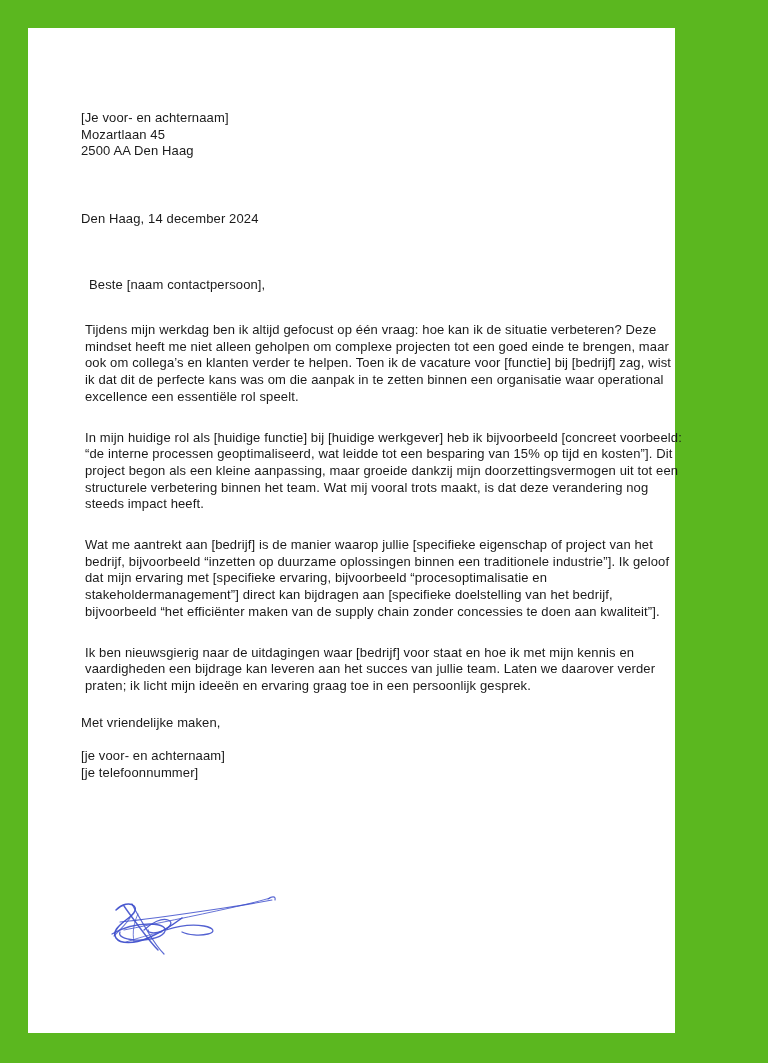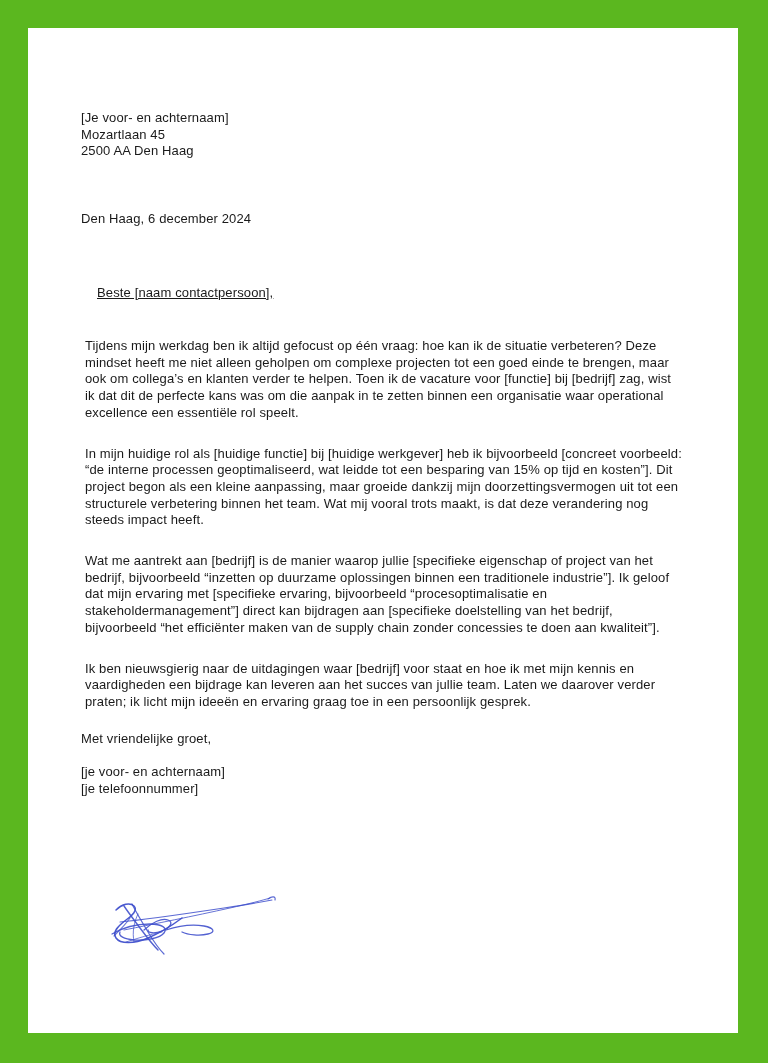--- a/index.html
+++ b/index.html
@@ -18,21 +18,21 @@
     left: 0;
     top: 0;
     width: 768px;
     height: 1063px;
     background: #5bb71f;
   }
   .page {
     position: absolute;
     left: 28px;
     top: 28px;
-    width: 710px;
+    width: 647px;
     height: 1005px;
     background: #ffffff;
   }
   .letter-body {
     position: absolute;
     left: 53px;
     top: 82px;
     width: 606px;
     font-size: 13px;
     line-height: 16.6px;
@@ -40,21 +40,21 @@
     letter-spacing: 0.01em;
   }
   .block {
     white-space: pre-wrap;
   }
   .addr-sender { margin: 0 0 16.6px 0; }
   .addr-recipient { margin: 0 0 16.6px 0; }
   .spacer-lg { height: 35px; }
   .date-line { margin: 0; }
   .spacer-salutation { height: 41px; }
-  .salutation { margin: 16px; text-decoration: underline; }
+  .salutation { margin: 8px; }
   .spacer-para { height: 16.6px; }
   .para {
     margin: 4px;
     text-align: left;
   }
   .closing { margin: 0; }
   .sign-off { margin: 0; }
   .signature-wrap {
     position: absolute;
     left: 76px;
@@ -76,40 +76,40 @@
 
     <div class="letter-body">
 
       <div class="block addr-sender">[Je voor- en achternaam]
 Mozartlaan 45
 2500 AA Den Haag</div>
 
 
       <div class="spacer-lg"></div>
 
-      <div class="block date-line">Den Haag, 6 december 2024</div>
+      <div class="block date-line">Den Haag, 14 december 2024</div>
 
       <div class="spacer-salutation"></div>
 
       <div class="block salutation">Beste [naam contactpersoon],</div>
 
       <div class="spacer-para"></div>
       <div class="block para">Tijdens mijn werkdag ben ik altijd gefocust op één vraag: hoe kan ik de situatie verbeteren? Deze mindset heeft me niet alleen geholpen om complexe projecten tot een goed einde te brengen, maar ook om collega’s en klanten verder te helpen. Toen ik de vacature voor [functie] bij [bedrijf] zag, wist ik dat dit de perfecte kans was om die aanpak in te zetten binnen een organisatie waar operational excellence een essentiële rol speelt.</div>
 
       <div class="spacer-para"></div>
       <div class="block para">In mijn huidige rol als [huidige functie] bij [huidige werkgever] heb ik bijvoorbeeld [concreet voorbeeld: “de interne processen geoptimaliseerd, wat leidde tot een besparing van 15% op tijd en kosten”]. Dit project begon als een kleine aanpassing, maar groeide dankzij mijn doorzettingsvermogen uit tot een structurele verbetering binnen het team. Wat mij vooral trots maakt, is dat deze verandering nog steeds impact heeft.</div>
 
       <div class="spacer-para"></div>
       <div class="block para">Wat me aantrekt aan [bedrijf] is de manier waarop jullie [specifieke eigenschap of project van het bedrijf, bijvoorbeeld “inzetten op duurzame oplossingen binnen een traditionele industrie”]. Ik geloof dat mijn ervaring met [specifieke ervaring, bijvoorbeeld “procesoptimalisatie en stakeholdermanagement”] direct kan bijdragen aan [specifieke doelstelling van het bedrijf, bijvoorbeeld “het efficiënter maken van de supply chain zonder concessies te doen aan kwaliteit”].</div>
 
       <div class="spacer-para"></div>
       <div class="block para">Ik ben nieuwsgierig naar de uitdagingen waar [bedrijf] voor staat en hoe ik met mijn kennis en vaardigheden een bijdrage kan leveren aan het succes van jullie team. Laten we daarover verder praten; ik licht mijn ideeën en ervaring graag toe in een persoonlijk gesprek.</div>
 
       <div class="spacer-para"></div>
-      <div class="block closing">Met vriendelijke groet,</div>
+      <div class="block closing">Met vriendelijke maken,</div>
 
       <div class="spacer-para"></div>
       <div class="block sign-off">[je voor- en achternaam]
 [je telefoonnummer]</div>
 
     </div>
 
     <div class="signature-wrap">
       <svg viewBox="0 0 200 84" xmlns="http://www.w3.org/2000/svg">
         <g fill="none" stroke="#4050cc" stroke-linecap="round" stroke-linejoin="round">

